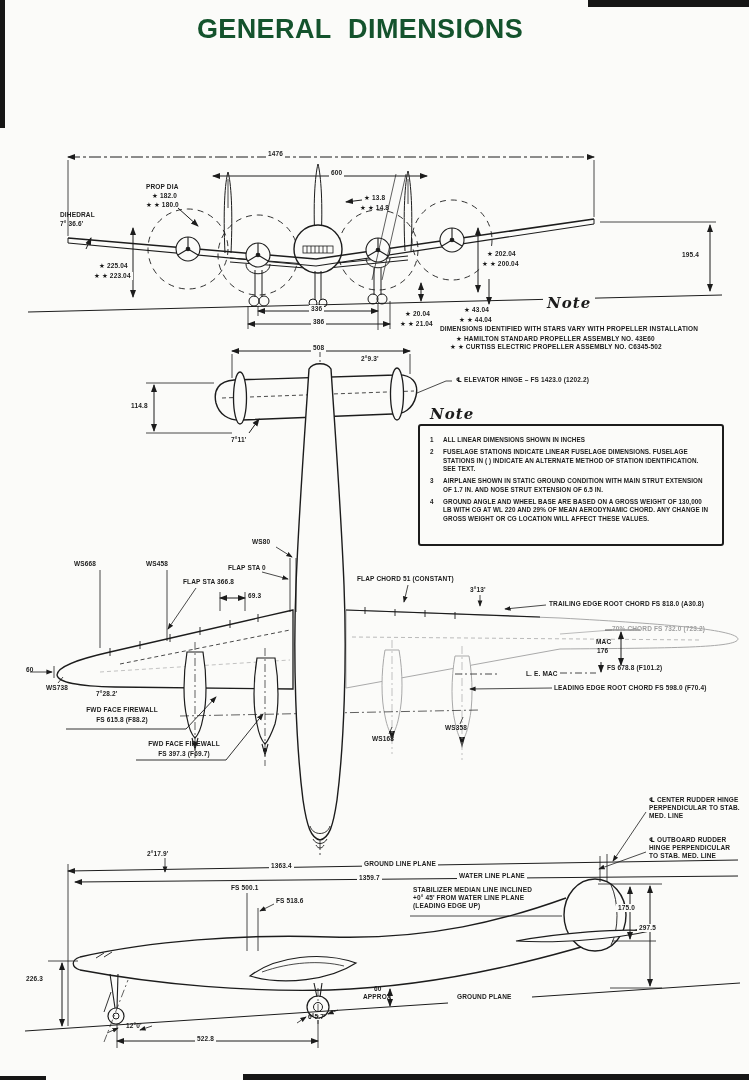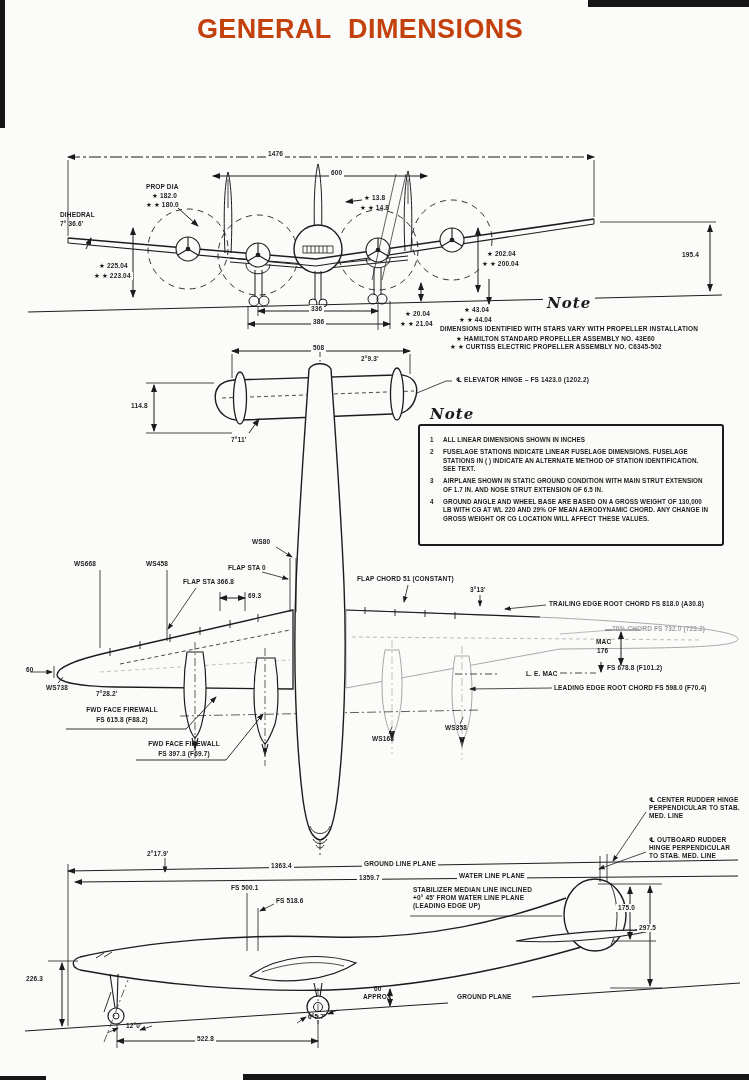--- a/index.html
+++ b/index.html
@@ -8,21 +8,21 @@
   .art{position:absolute;left:0;top:0}
   .lbl{position:absolute;font-weight:700;font-size:6.5px;line-height:1.25;color:#1c1c1c;
        white-space:nowrap;letter-spacing:.15px}
   .bg{background:#fbfbf9;padding:0 2px}
   .wrap{white-space:normal}
   .ctr{text-align:center}
   .gray{color:#9e9e9e}
   .script{font-family:"DejaVu Serif",serif;font-style:italic;font-weight:700;
           font-size:15px;letter-spacing:1px;background:#fbfbf9;padding:0 4px;z-index:5}
   .title{position:absolute;left:170px;top:14px;width:380px;text-align:center;
-         font-size:27px;font-weight:800;letter-spacing:.4px;word-spacing:9px;color:#c2410c}
+         font-size:27px;font-weight:800;letter-spacing:.4px;word-spacing:9px;color:#14532d}
   .notebox{position:absolute;left:418px;top:424px;width:306px;height:122px;
            border:2.5px solid #1c1c1c;border-radius:3px;box-sizing:border-box;
            padding:10px 10px 4px 10px;background:#fbfbf9;z-index:4}
   .nrow{display:flex;gap:6px;margin-bottom:3.5px}
   .nnum{font-weight:700;font-size:6.3px;width:7px;flex:none;color:#1c1c1c}
   .ntext{font-weight:700;font-size:6.3px;line-height:1.35;letter-spacing:.1px;color:#1c1c1c}
 </style>
 </head>
 <body>
 

